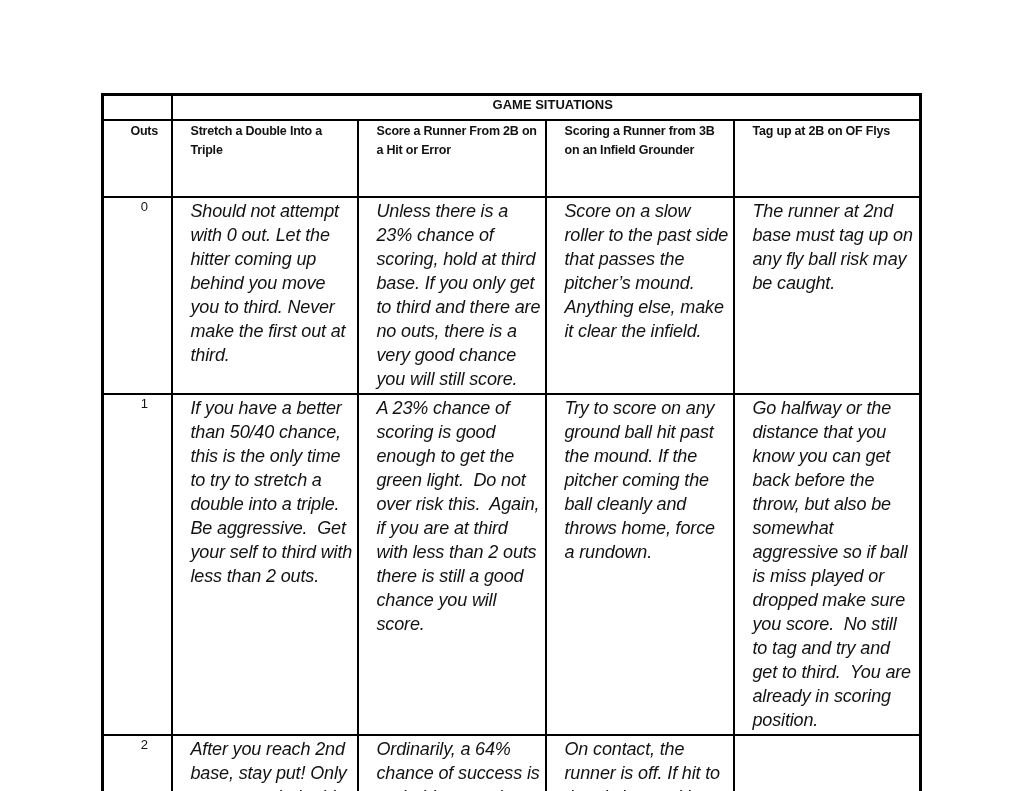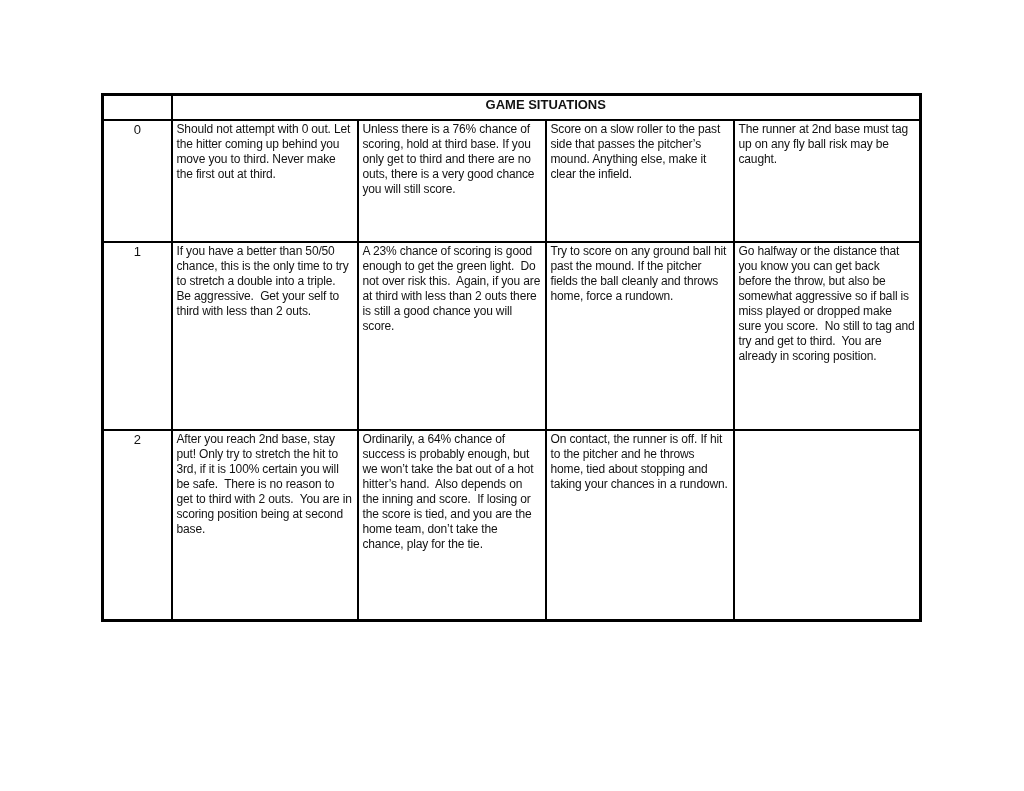--- a/index.html
+++ b/index.html
@@ -21,21 +21,21 @@
     left: 101px;
     top: 93px;
     width: 818px;
     border-collapse: collapse;
     table-layout: fixed;
     border: 3px solid #000000;
   }
   table.grid td {
     border: 2px solid #000000;
     vertical-align: top;
-    padding: 1px 4px 2px 4px;
+    padding: 1px 4px 2px 18px;
     overflow: hidden;
   }
   .title-row td {
     height: 20px;
   }
   .title-cell {
     font-weight: bold;
     font-size: 13px;
     text-align: center;
     vertical-align: middle;
@@ -51,24 +51,25 @@
   }
   .outs-header {
     text-align: center;
   }
   .outs-cell {
     text-align: center;
     vertical-align: middle;
     font-size: 13px;
   }
   .body-cell {
-    font-size: 12px;
-    line-height: 15px;
+    font-size: 18px;
+    line-height: 24px;
     letter-spacing: -0.15px;
     white-space: pre-wrap;
+    font-style: italic;
   }
   .row-0 td { height: 117px; }
   .row-1 td { height: 183px; }
   .row-2 td { height: 185px; }
 </style>
 </head>
 <body>
 
 <div class="page">
   <table class="grid">
@@ -77,32 +78,39 @@
       <col style="width:186px">
       <col style="width:188px">
       <col style="width:188px">
       <col style="width:187px">
     </colgroup>
     <tbody>
       <tr class="title-row">
         <td></td>
         <td class="title-cell" colspan="4">GAME SITUATIONS</td>
       </tr>
+      <tr class="header-row">
+        <td class="outs-header">Outs</td>
+        <td>Stretch a Double Into a Triple</td>
+        <td>Score a Runner From 2B on a Hit or Error</td>
+        <td>Scoring a Runner from 3B on an Infield Grounder</td>
+        <td>Tag up at 2B on OF Flys</td>
+      </tr>
       <tr class="data-row row-0">
         <td class="outs-cell">0</td>
         <td class="body-cell">Should not attempt with 0 out. Let the hitter coming up behind you move you to third. Never make the first out at third.</td>
-        <td class="body-cell">Unless there is a 76% chance of scoring, hold at third base. If you only get to third and there are no outs, there is a very good chance you will still score.</td>
+        <td class="body-cell">Unless there is a 23% chance of scoring, hold at third base. If you only get to third and there are no outs, there is a very good chance you will still score.</td>
         <td class="body-cell">Score on a slow roller to the past side that passes the pitcher’s mound. Anything else, make it clear the infield.</td>
         <td class="body-cell">The runner at 2nd base must tag up on any fly ball risk may be caught.</td>
       </tr>
       <tr class="data-row row-1">
         <td class="outs-cell">1</td>
-        <td class="body-cell">If you have a better than 50/50 chance, this is the only time to try to stretch a double into a triple.  Be aggressive.  Get your self to third with less than 2 outs.</td>
+        <td class="body-cell">If you have a better than 50/40 chance, this is the only time to try to stretch a double into a triple.  Be aggressive.  Get your self to third with less than 2 outs.</td>
         <td class="body-cell">A 23% chance of scoring is good enough to get the green light.  Do not over risk this.  Again, if you are at third with less than 2 outs there is still a good chance you will score.</td>
-        <td class="body-cell">Try to score on any ground ball hit past the mound. If the pitcher fields the ball cleanly and throws home, force a rundown.</td>
+        <td class="body-cell">Try to score on any ground ball hit past the mound. If the pitcher coming the ball cleanly and throws home, force a rundown.</td>
         <td class="body-cell">Go halfway or the distance that you know you can get back before the throw, but also be somewhat aggressive so if ball is miss played or dropped make sure you score.  No still to tag and try and get to third.  You are already in scoring position.</td>
       </tr>
       <tr class="data-row row-2">
         <td class="outs-cell">2</td>
         <td class="body-cell">After you reach 2nd base, stay put! Only try to stretch the hit to 3rd, if it is 100% certain you will be safe.  There is no reason to get to third with 2 outs.  You are in scoring position being at second base.</td>
         <td class="body-cell">Ordinarily, a 64% chance of success is probably enough, but we won’t take the bat out of a hot hitter’s hand.  Also depends on the inning and score.  If losing or the score is tied, and you are the home team, don’t take the chance, play for the tie.</td>
         <td class="body-cell">On contact, the runner is off. If hit to the pitcher and he throws home, tied about stopping and taking your chances in a rundown.</td>
         <td class="body-cell"></td>
       </tr>
     </tbody>

